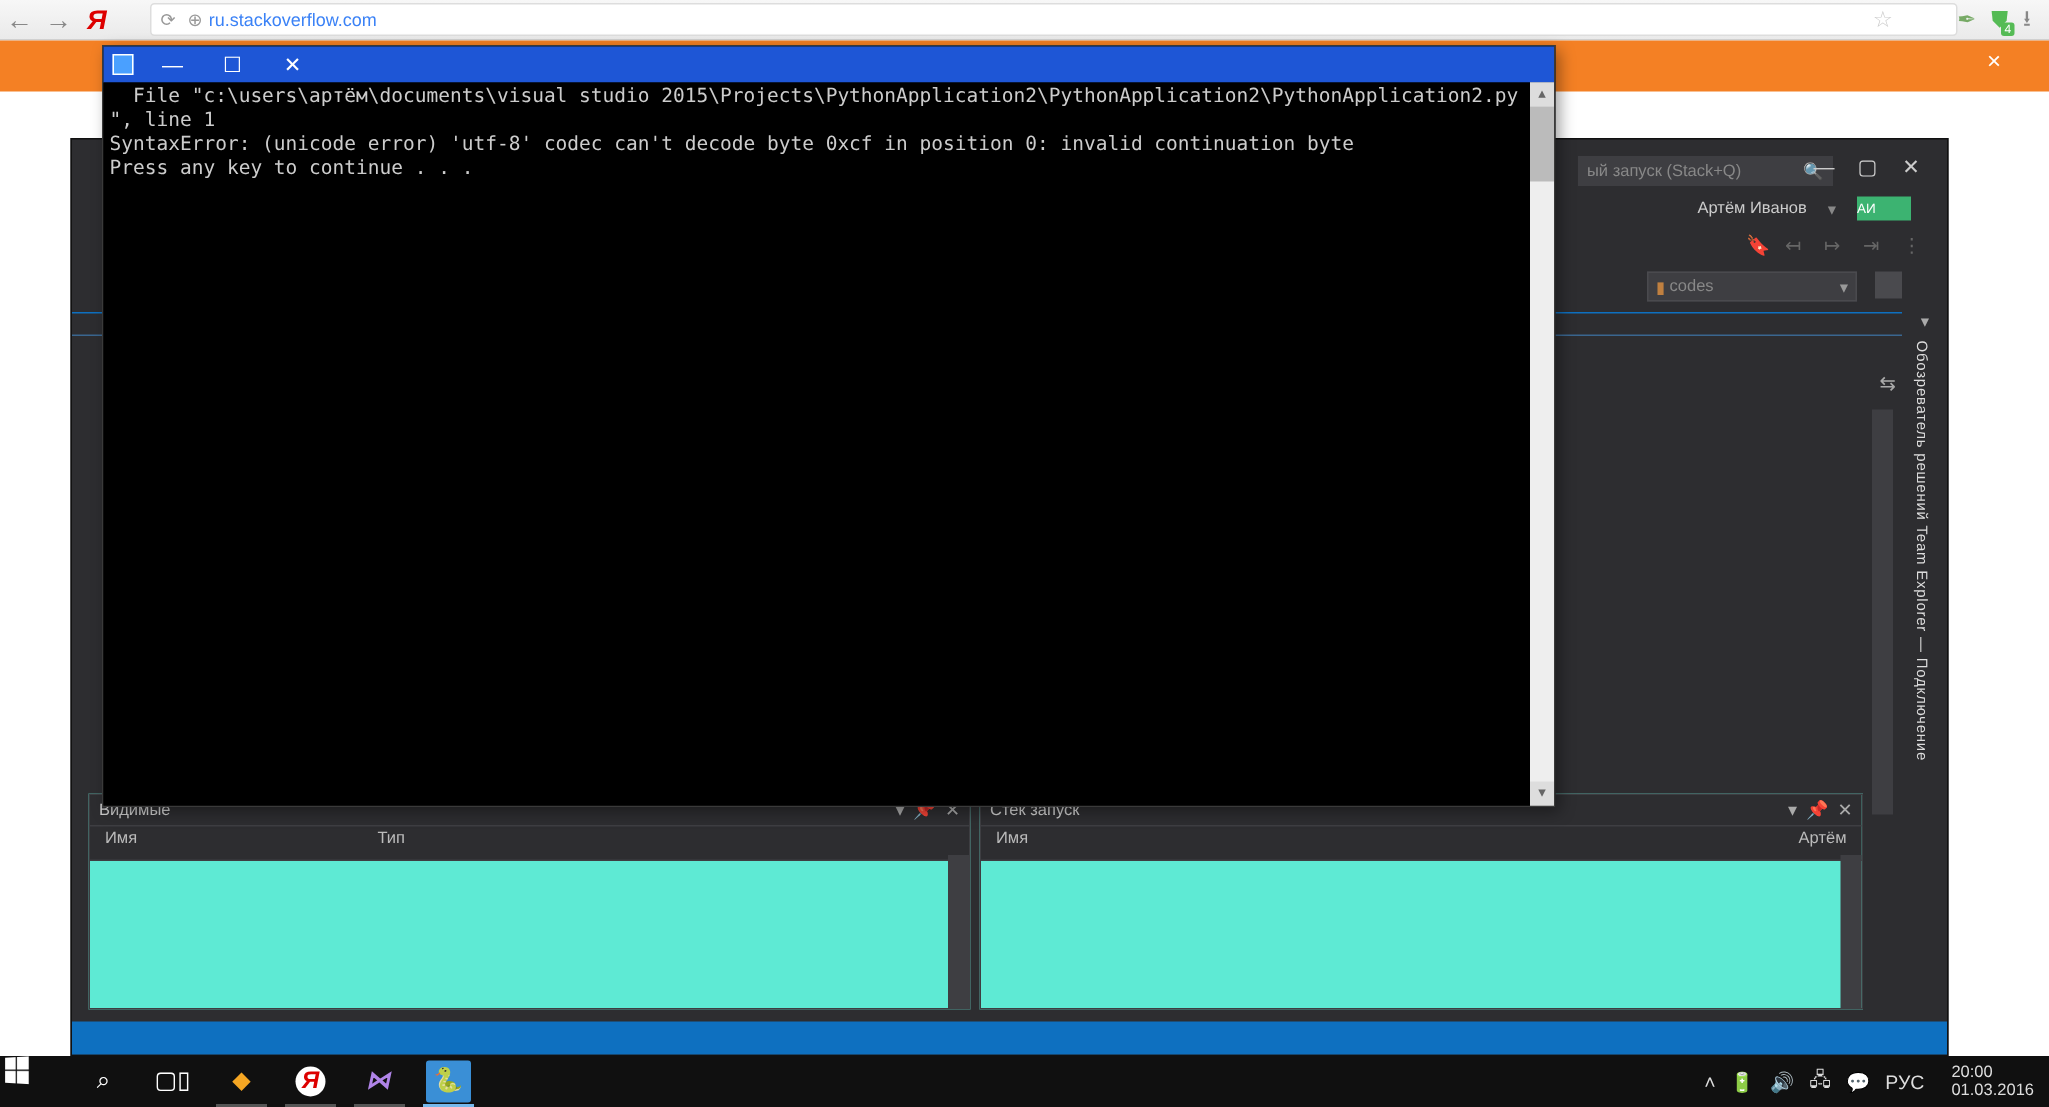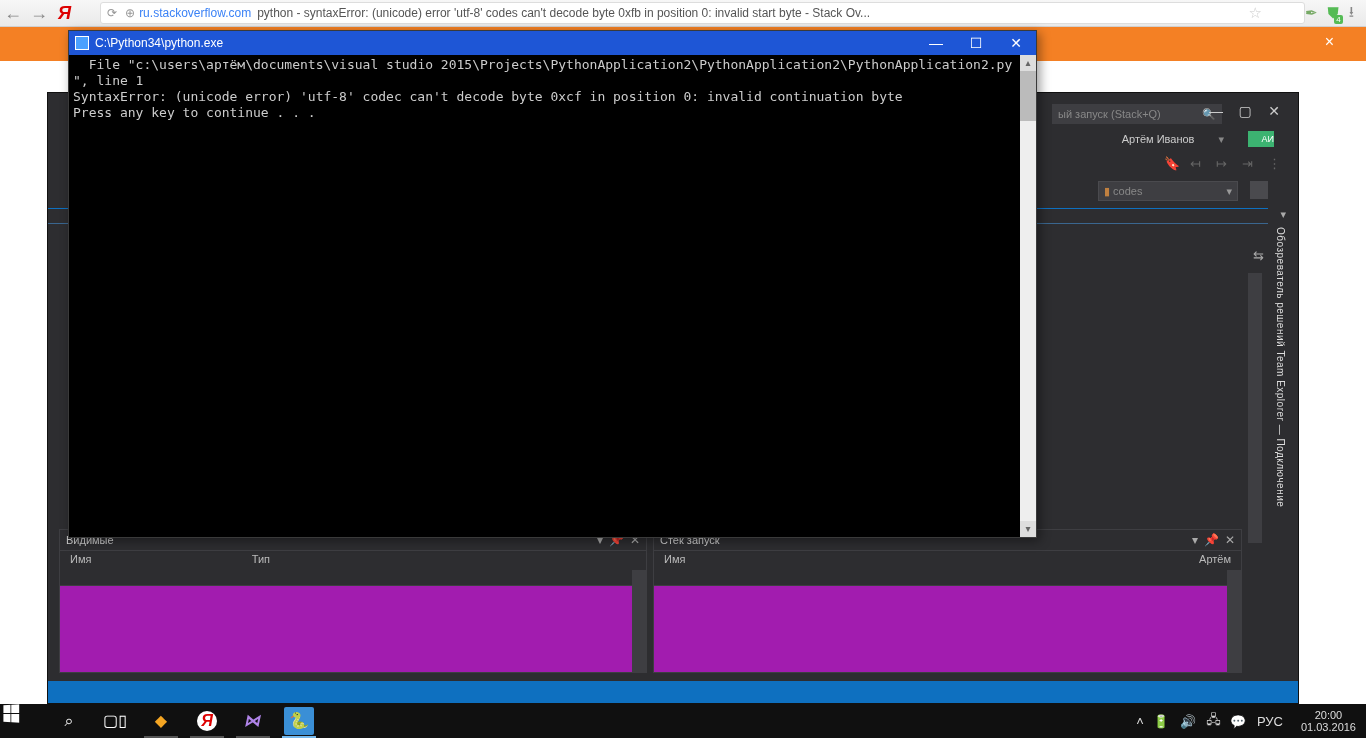--- a/index.html
+++ b/index.html
@@ -21,42 +21,42 @@
   .dl-icon { color:#888; font-size:15px; }
   
   .orange-bar { position:absolute; top:27px; left:0; width:1366px; height:34px; background:#f48024; }
   .orange-close { position:absolute; right:32px; top:6px; color:#fff; font-size:16px; cursor:pointer; }
   
   .vs { position:absolute; top:92px; left:47px; width:1252px; height:612px; background:#2d2d30; border:1px solid #111; }
   .vs-title { position:absolute; right:10px; top:2px; height:32px; display:flex; align-items:center; gap:1px; }
   .vs-winbtn { width:28px; height:22px; color:#ccc; font-size:14px; text-align:center; line-height:22px; }
   .vs-quick { position:absolute; top:11px; right:76px; width:170px; height:20px; background:#3e3e42; color:#888; font-size:11px; padding:2px 6px; display:flex; align-items:center; }
   .vs-quick .srch { margin-left:auto; color:#aaa; }
-  .vs-user { position:absolute; top:38px; right:24px; color:#ccc; font-size:11px; display:flex; align-items:center; gap:24px; }
-  .vs-user-badge { background:#3cb371; color:#fff; width:26px; height:16px; font-size:9px; text-align:right; line-height:16px; }
+  .vs-user { position:absolute; top:38px; right:24px; color:#ccc; font-size:11px; display:flex; align-items:center; gap:14px; }
+  .vs-user-badge { background:#3cb371; color:#fff; width:36px; height:16px; font-size:9px; text-align:left; line-height:16px; }
   .vs-toolbar2 { position:absolute; top:60px; right:12px; height:24px; display:flex; align-items:center; gap:8px; }
   .vs-toolbar2 .ico { width:18px; height:18px; color:#666; font-size:13px; }
   .vs-module { position:absolute; top:88px; right:60px; width:140px; height:20px; background:#3e3e42; border:1px solid #4a4a4e; color:#888; font-size:11px; padding:1px 5px; display:flex; align-items:center; }
   .vs-module .chev { margin-left:auto; color:#999; }
   .vs-run { position:absolute; top:88px; right:30px; width:18px; height:18px; background:#4a4a4e; }
   .vs-right-border { position:absolute; top:115px; right:30px; width:1220px; height:0; border-top:1px solid #0e70c0; }
   .vs-blue-line2 { position:absolute; top:130px; right:30px; width:1220px; height:0; border-top:1px solid #3a668f; }
   .vs-drop { position:absolute; top:115px; right:12px; color:#aaa; font-size:11px; }
   .vs-solution { position:absolute; top:130px; right:12px; width:14px; height:390px; color:#ddd; font-size:10px; writing-mode:vertical-rl; text-align:left; padding-top:4px; letter-spacing:0.5px;}
   .vs-split-handle { position:absolute; top:155px; right:31px; width:14px; height:18px; color:#aaa; font-size:13px; }
   .vs-scroll-r { position:absolute; top:180px; right:36px; width:14px; bottom:160px; background:#3e3e42; }
   .vs-status-bar { position:absolute; bottom:0; left:0; width:100%; height:22px; background:#0e70c0; }
   
-  .pane { position:absolute; top:436px; height:144px; background:#a21caf; border:1px solid #3e3e42; }
+  .pane { position:absolute; top:436px; height:144px; background:#5eead4; border:1px solid #3e3e42; }
   .pane-left { left:11px; width:588px; }
   .pane-right { left:605px; width:589px; }
   .pane-hdr { height:20px; background:#2d2d30; display:flex; align-items:center; font-size:11px; color:#ccc; padding:0 6px; }
   .pane-hdr .ttl { flex:1; }
   .pane-hdr .pi { color:#aaa; margin-left:6px; font-size:12px; cursor:pointer; }
-  .pane-cols { height:36px; background:#2d2d30; border-top:1px solid #3e3e42; border-bottom:1px solid #3e3e42; display:flex; font-size:11px; color:#bbb; }
+  .pane-cols { height:24px; background:#2d2d30; border-top:1px solid #3e3e42; border-bottom:1px solid #3e3e42; display:flex; font-size:11px; color:#bbb; }
   .pane-cols span { padding:2px 10px; }
   .pane-body { position:absolute; top:40px; bottom:0; left:0; right:14px; }
   .pane-scroll { position:absolute; top:40px; bottom:0; right:0; width:14px; background:#3e3e42; }
   
   .con { position:absolute; top:30px; left:68px; width:969px; height:508px; background:#000; border:1px solid #3a3a3a; box-shadow:3px 3px 10px rgba(0,0,0,0.4); }
   .con-title { height:24px; background:#1e56d6; display:flex; align-items:center; color:#fff; font-size:12px; padding-left:6px; }
   .con-ico { width:14px; height:14px; background:#4aa0ff; border:1px solid #fff; margin-right:6px; }
   .con-title-txt { flex:1; }
   .con-btn { width:40px; height:24px; color:#fff; text-align:center; line-height:24px; font-size:14px; }
   .con-btn.close { background:transparent; }
@@ -67,36 +67,35 @@
   .con-scroll-thumb { position:absolute; top:16px; width:100%; height:50px; background:#bbb; }
   
   .taskbar { position:absolute; bottom:0; left:0; width:1366px; height:34px; background:#101010; display:flex; align-items:center; }
   .tb-btn { width:46px; height:34px; color:#fff; text-align:center; line-height:34px; font-size:16px; position:relative; }
   .tb-btn.active::after { content:""; position:absolute; bottom:0; left:6px; right:6px; height:2px; background:#76b9ed; }
   .tb-btn.open::after { content:""; position:absolute; bottom:0; left:6px; right:6px; height:2px; background:#555; }
   .tb-vs { display:inline-block; transform:skewX(-12deg); color:#b084e8; font-weight:bold; }
   .tb-py-bg { display:inline-block; width:30px; height:28px; background:#3a8fd6; border-radius:2px; line-height:28px; }
   .tb-spacer { flex:1; }
   .tray { display:flex; align-items:center; gap:10px; color:#ddd; font-size:13px; padding-right:2px; }
-  .tray-clock { text-align:center; font-size:11px; line-height:12px; padding:0 8px; }
+  .tray-clock { font-size:11px; line-height:12px; padding:0 8px; }
   .win-logo { display:grid; grid-template-columns:9px 9px; grid-template-rows:9px 9px; gap:1px; transform:perspective(40px) rotateY(-14deg); }
   .win-logo div { background:#fff; }
 </style>
 </head>
 <body>
 
 <div class="browser-bar">
   <div class="nav-btn">←</div>
   <div class="nav-btn">→</div>
   <div class="ya-logo">Я</div>
   <div class="addr-wrap">
     <span class="reload-icon">⟳</span>
     <span class="globe">⊕</span>
     <span class="addr-domain">ru.stackoverflow.com</span>
-    <span class="addr-title">python - syntaxError: (unicode) error 'utf-8' codes can't decode byte 0xfb in position 0: invalid start byte - Stack Ov...</span>
     <span class="star">☆</span>
   </div>
   <div class="ext-area">
     <span class="quill">✒</span>
     <span class="shield">⛊<span class="shield-badge">4</span></span>
     <span class="dl-icon">⭳</span>
   </div>
 </div>
 
 <div class="orange-bar">
@@ -166,21 +165,20 @@
     <div class="pane-body"></div>
     <div class="pane-scroll"></div>
   </div>
 
   <div class="vs-status-bar"></div>
 </div>
 
 <div class="con">
   <div class="con-title">
     <span class="con-ico"></span>
-    <span class="con-title-txt">C:\Python34\python.exe</span>
     <div class="con-btn">—</div>
     <div class="con-btn">☐</div>
     <div class="con-btn close">✕</div>
   </div>
   <div class="con-body">  File "c:\users\артём\documents\visual studio 2015\Projects\PythonApplication2\PythonApplication2\PythonApplication2.py
 ", line 1
 SyntaxError: (unicode error) 'utf-8' codec can't decode byte 0xcf in position 0: invalid continuation byte
 Press any key to continue . . .</div>
   <div class="con-scroll">
     <div class="con-scroll-up">▴</div>

